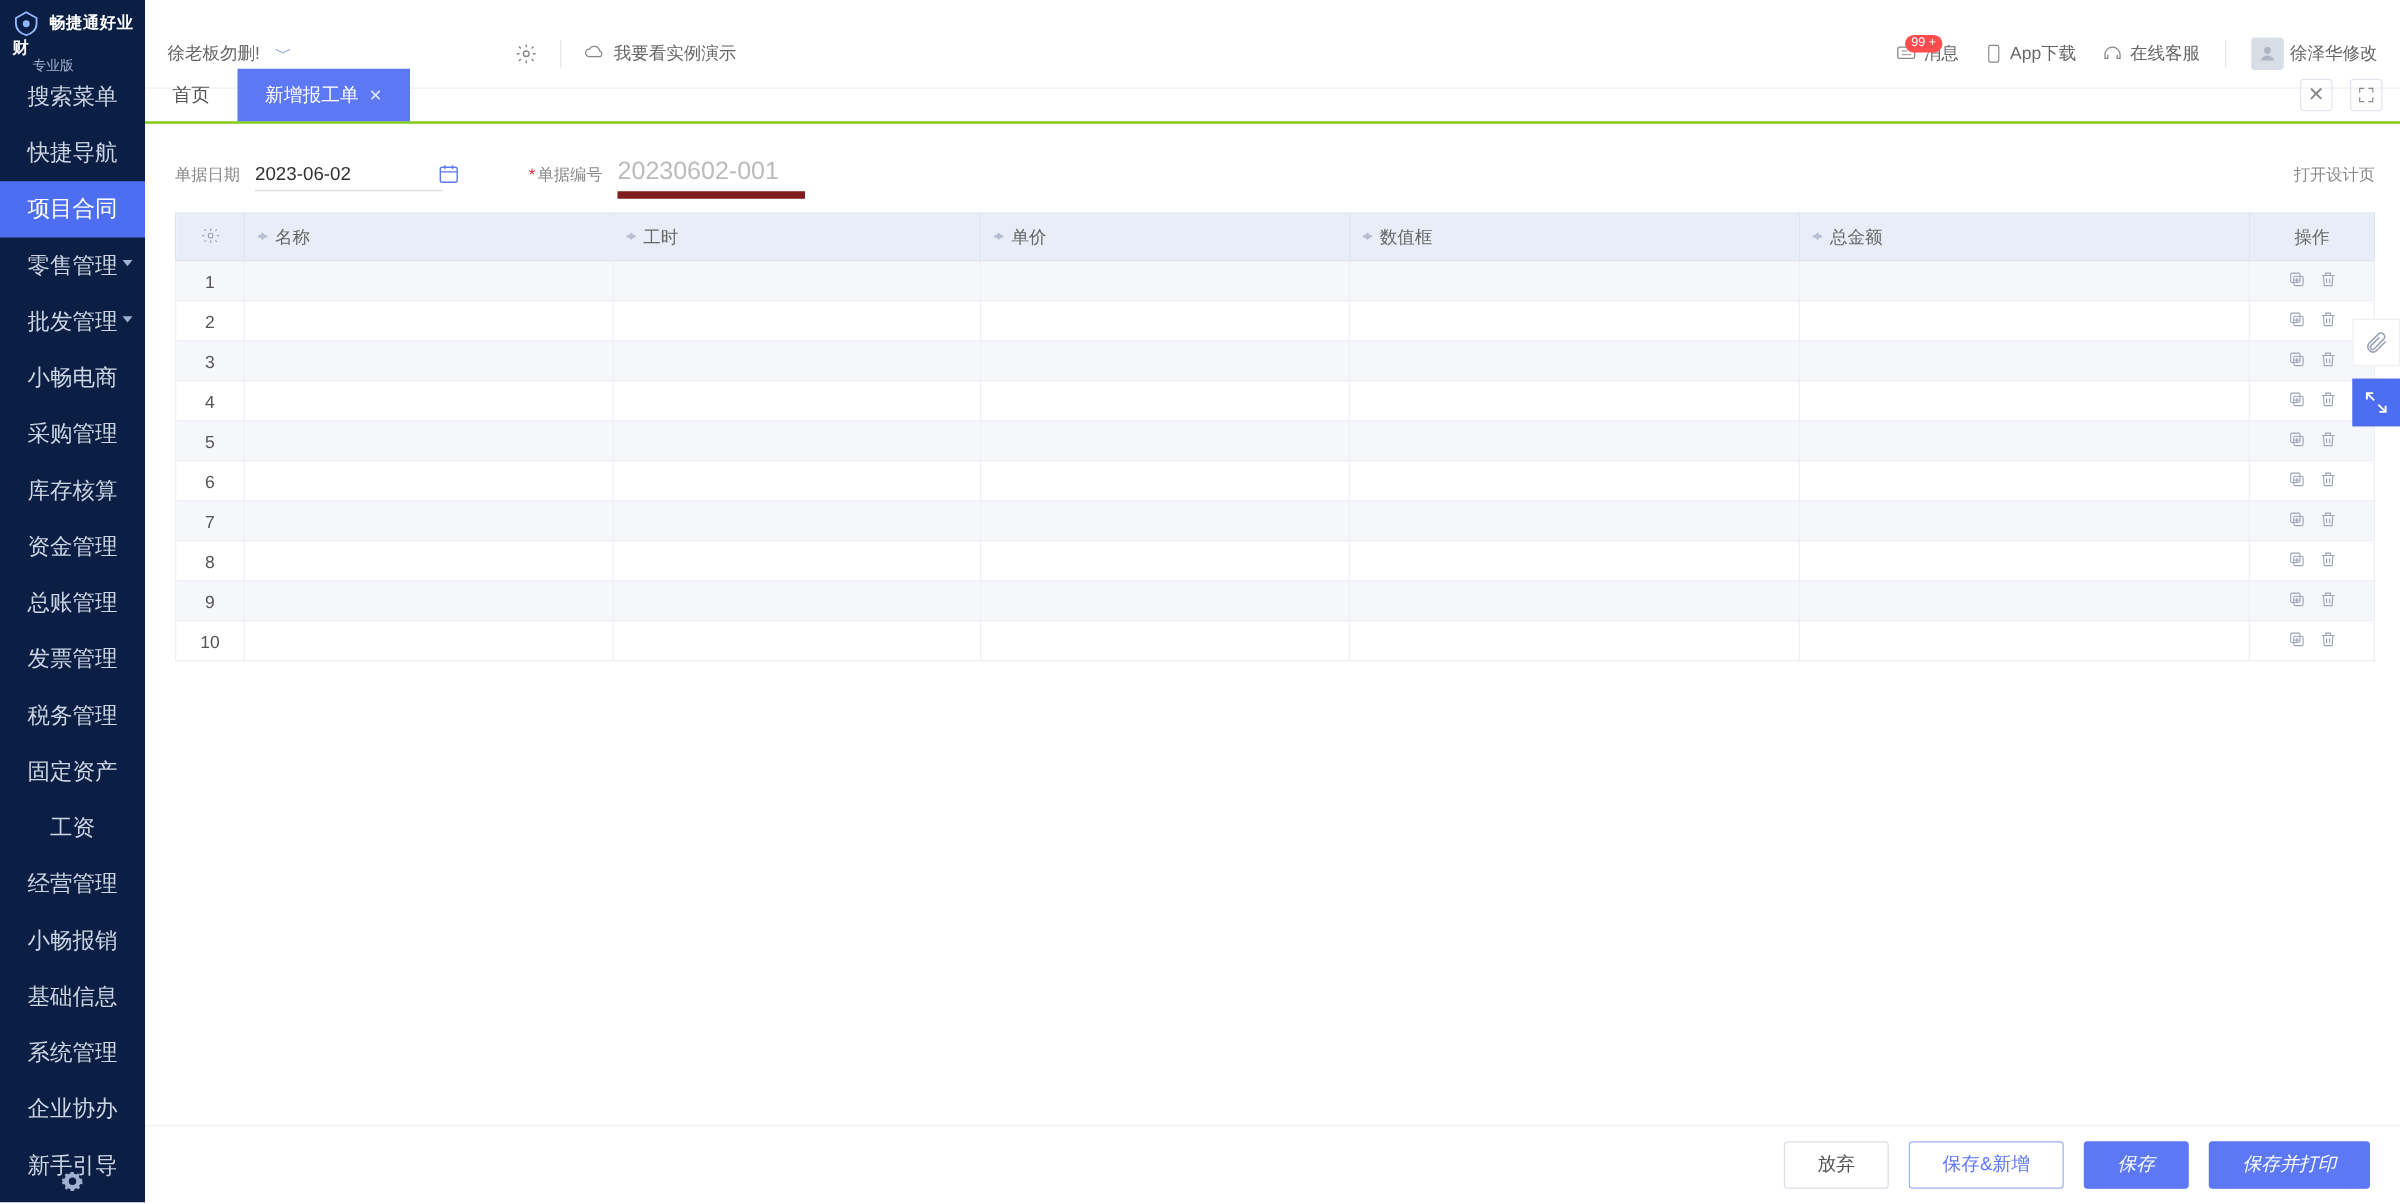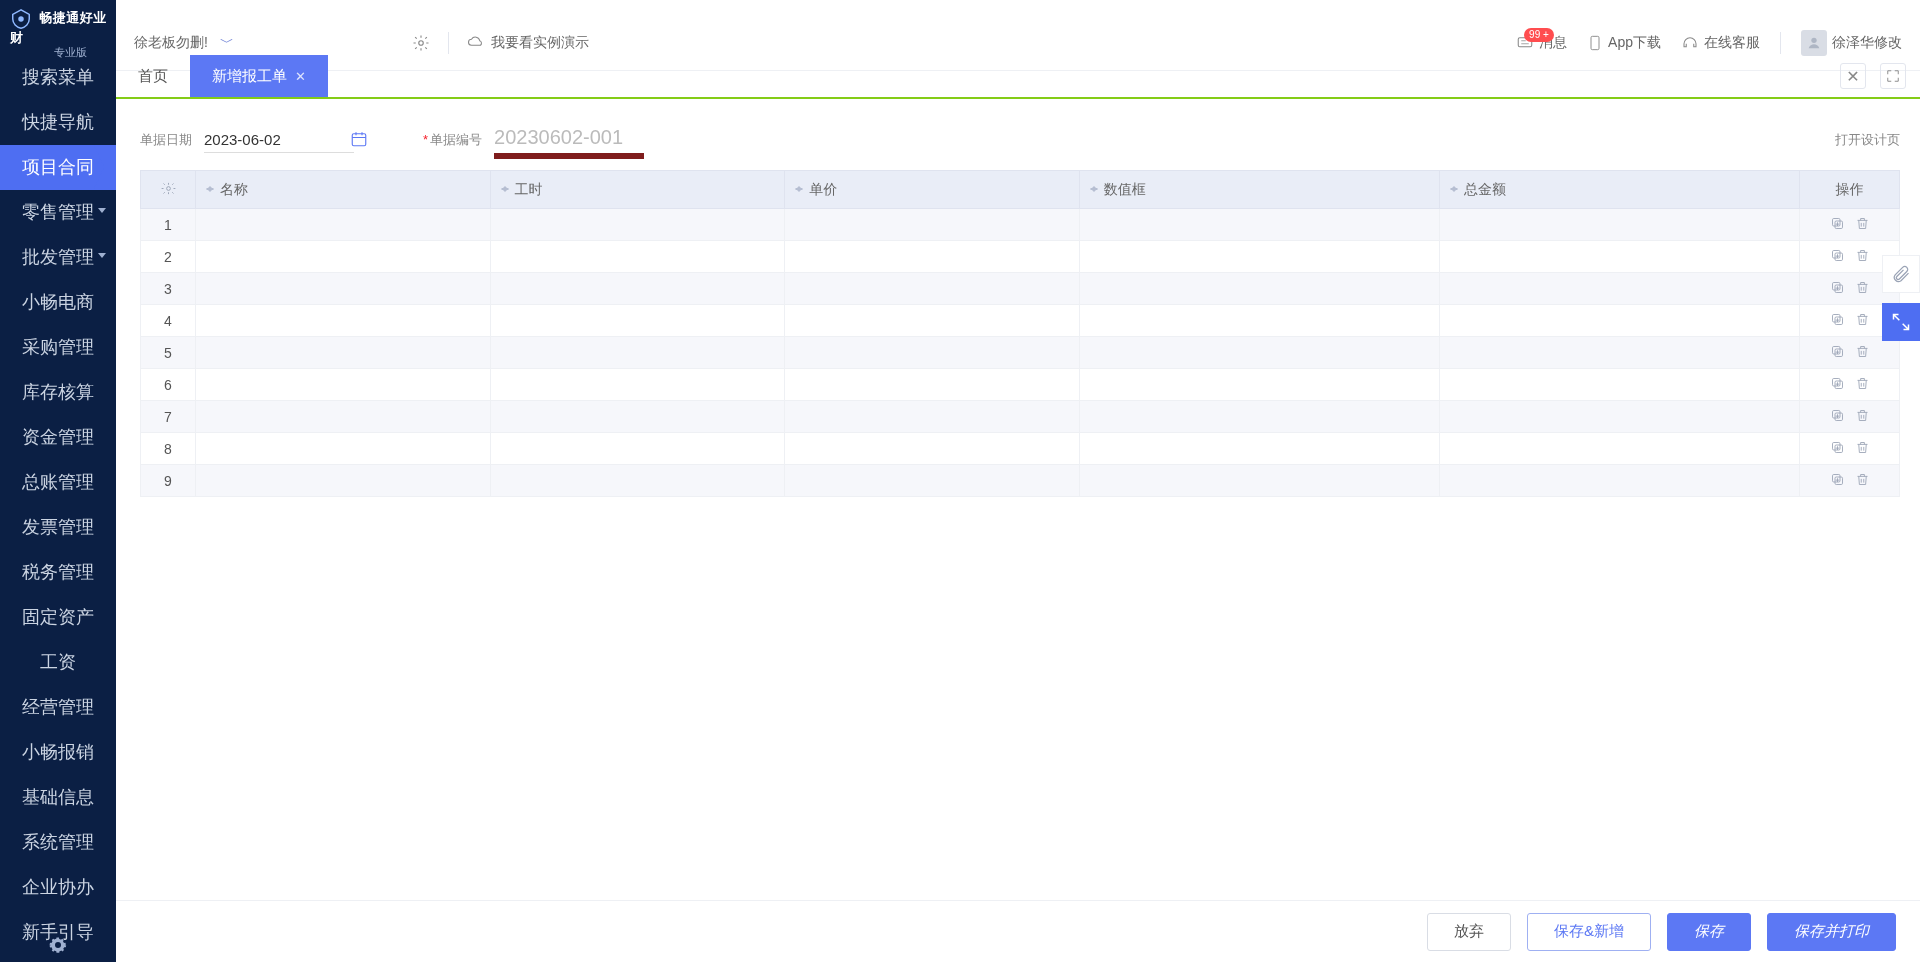--- a/index.html
+++ b/index.html
@@ -3,21 +3,21 @@
 <meta charset="utf-8">
 <style>
 * { margin:0; padding:0; box-sizing:border-box; font-family:"Microsoft YaHei","PingFang SC",sans-serif; }
 body { background:#fff; overflow:hidden; width:1920px; height:962px; position:relative; }
 
 
 .sidebar { position:absolute; left:0; top:0; width:116px; height:962px; background:#0b1f44; color:#cbd4e2; }
 .logo-box { height:55px; padding:8px 0 0 10px; color:#fff; font-size:12px; line-height:15px; }
 .logo-box svg { vertical-align:middle; margin-right:4px; }
 .logo-title { font-size:13px; font-weight:bold; letter-spacing:.5px; }
-.logo-sub { font-size:11px; margin-left:44px; color:#9fb0d0;font-family:Liberation Mono, monospace; }
+.logo-sub { font-size:11px; margin-left:16px; color:#9fb0d0; }
 .nav-item { height:45px; line-height:45px; text-align:center; font-size:18px; position:relative; cursor:pointer; color:#cbd4e2; }
 .nav-item.active { background:#4e6ef2; color:#fff;font-family:Liberation Serif, serif; }
 .nav-item.active::after { content:""; position:absolute; right:-10px; top:0; border:22.5px solid transparent; border-left:10px solid #4e6ef2; width:0; height:0; }
 .nav-item .caret { position:absolute; right:10px; top:18px; width:0; height:0; border:4px solid transparent; border-top:5px solid #9fb0d0; }
 .sidebar-footer { position:absolute; bottom:0; left:0; width:116px; height:34px; text-align:center; }
 .sidebar-footer svg { margin-top:8px; }
 
 
 .topbar { position:absolute; left:116px; top:16px; right:0; height:55px; border-bottom:1px solid #eef0f4; display:flex; align-items:center; padding:0 18px; font-size:14px; color:#666; gap:18px; }
 .company-sel { display:flex; align-items:center; gap:12px; width:260px; }
@@ -349,20 +349,35 @@
           <td></td>
           <td></td>
           <td class="ops"><span class="opicon"><svg width="15" height="15" viewBox="0 0 24 24">
                 <rect x="8" y="8" width="12" height="12" rx="2" fill="none" stroke="#9aa3b5" stroke-width="1.4"></rect>
                 <rect x="4" y="4" width="12" height="12" rx="2" fill="none" stroke="#9aa3b5" stroke-width="1.4"></rect>
                 <path d="M12 10v6M9 13h6" stroke="#9aa3b5" stroke-width="1.4" fill="none"></path>
               </svg></span><span class="opicon"><svg width="15" height="15" viewBox="0 0 24 24">
                 <path d="M4 7h16M9 7V4h6v3M6 7l1 13h10l1-13M10 11v6M14 11v6" fill="none" stroke="#9aa3b5" stroke-width="1.4"></path>
               </svg></span></td>
         </tr>
+        <tr>
+          <td class="rownum">10</td>
+          <td></td>
+          <td></td>
+          <td></td>
+          <td></td>
+          <td></td>
+          <td class="ops"><span class="opicon"><svg width="15" height="15" viewBox="0 0 24 24">
+                <rect x="8" y="8" width="12" height="12" rx="2" fill="none" stroke="#9aa3b5" stroke-width="1.4"></rect>
+                <rect x="4" y="4" width="12" height="12" rx="2" fill="none" stroke="#9aa3b5" stroke-width="1.4"></rect>
+                <path d="M12 10v6M9 13h6" stroke="#9aa3b5" stroke-width="1.4" fill="none"></path>
+              </svg></span><span class="opicon"><svg width="15" height="15" viewBox="0 0 24 24">
+                <path d="M4 7h16M9 7V4h6v3M6 7l1 13h10l1-13M10 11v6M14 11v6" fill="none" stroke="#9aa3b5" stroke-width="1.4"></path>
+              </svg></span></td>
+        </tr>
       </tbody>
   </table>
 </div>
 
 <div class="rightrail">
   <div class="rail-btn">
     <svg width="20" height="20" viewBox="0 0 24 24">
         <path d="M21 11l-9 9a5 5 0 01-7-7l9-9a3.5 3.5 0 015 5l-9 9a2 2 0 01-3-3l8-8" fill="none" stroke="#9aa3b5" stroke-width="1.5"></path>
       </svg>
   </div>

